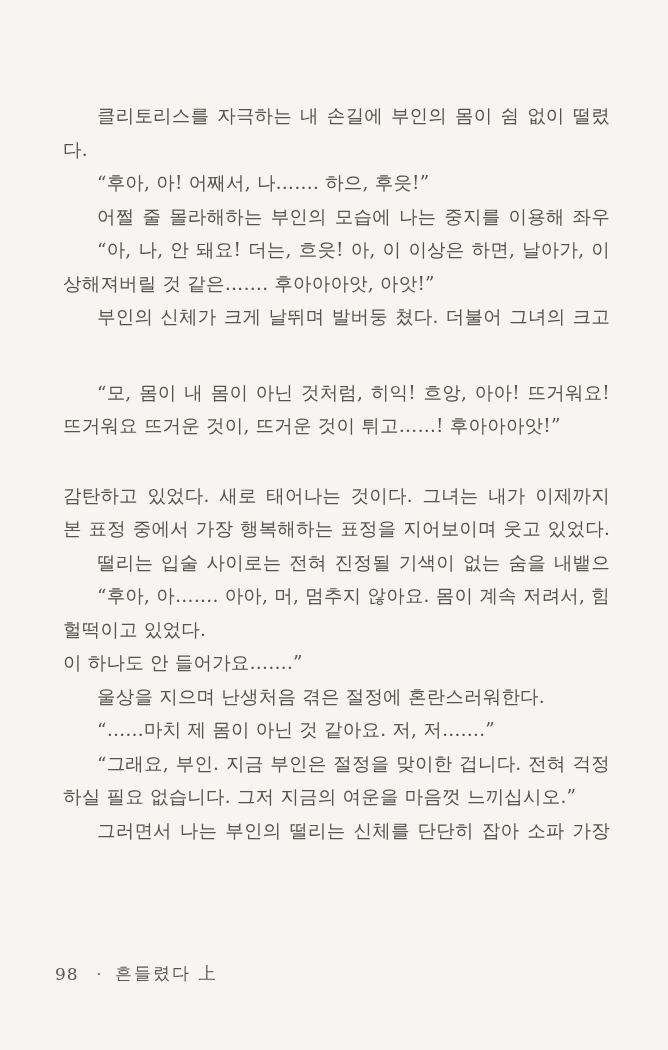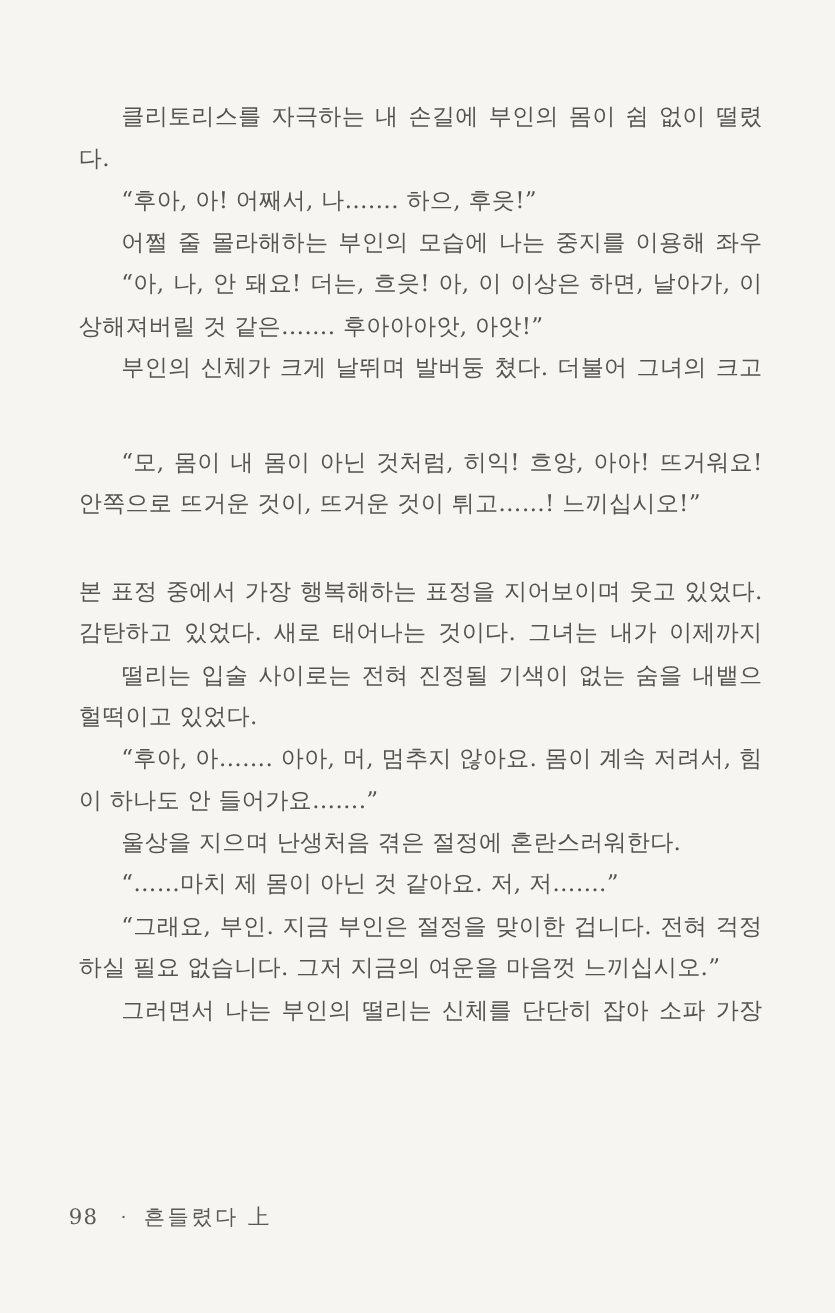--- a/index.html
+++ b/index.html
@@ -11,21 +11,21 @@
     position: relative;
     width: 668px;
     height: 1050px;
     background: #f6f5f2;
     overflow: hidden;
     font-family: "DejaVu Serif", "Liberation Serif", serif;
   }
   .text-block {
     position: absolute;
     left: 63px;
-    top: 77px;
+    top: 99px;
     width: 547px;
   }
   .line {
     font-size: 18.5px;
     line-height: 33.5px;
     height: 33.5px;
     color: #57544f;
     letter-spacing: 0.2px;
     white-space: nowrap;
     text-align: left;
@@ -64,27 +64,27 @@
   <div class="text-block">
     <div class="line indent full">클리토리스를 자극하는 내 손길에 부인의 몸이 쉼 없이 떨렸</div>
     <div class="line">다.</div>
     <div class="line indent">“후아, 아! 어째서, 나……. 하으, 후읏!”</div>
     <div class="line indent full">어쩔 줄 몰라해하는 부인의 모습에 나는 중지를 이용해 좌우의</div>
     <div class="line indent full">“아, 나, 안 돼요! 더는, 흐읏! 아, 이 이상은 하면, 날아가, 이</div>
     <div class="line">상해져버릴 것 같은……. 후아아아앗, 아앗!”</div>
     <div class="line indent full">부인의 신체가 크게 날뛰며 발버둥 쳤다. 더불어 그녀의 크고</div>
     <div class="spacer-lg"></div>
     <div class="line indent full">“모, 몸이 내 몸이 아닌 것처럼, 히익! 흐앙, 아아! 뜨거워요!</div>
-    <div class="line">안쪽으로 뜨거운 것이, 뜨거운 것이 튀고……! 느끼십시오!”</div>
+    <div class="line">뜨거워요 뜨거운 것이, 뜨거운 것이 튀고……! 후아아아앗!”</div>
     <div class="spacer-md"></div>
+    <div class="line full">감탄하고 있었다. 새로 태어나는 것이다. 그녀는 내가 이제까지</div>
     <div class="line full">본 표정 중에서 가장 행복해하는 표정을 지어보이며 웃고 있었다.</div>
-    <div class="line full">감탄하고 있었다. 새로 태어나는 것이다. 그녀는 내가 이제까지</div>
     <div class="line indent full">떨리는 입술 사이로는 전혀 진정될 기색이 없는 숨을 내뱉으며</div>
+    <div class="line indent full">“후아, 아……. 아아, 머, 멈추지 않아요. 몸이 계속 저려서, 힘</div>
     <div class="line">헐떡이고 있었다.</div>
-    <div class="line indent full">“후아, 아……. 아아, 머, 멈추지 않아요. 몸이 계속 저려서, 힘</div>
     <div class="line">이 하나도 안 들어가요…….”</div>
     <div class="line indent">울상을 지으며 난생처음 겪은 절정에 혼란스러워한다.</div>
     <div class="line indent">“……마치 제 몸이 아닌 것 같아요. 저, 저…….”</div>
     <div class="line indent full">“그래요, 부인. 지금 부인은 절정을 맞이한 겁니다. 전혀 걱정</div>
     <div class="line">하실 필요 없습니다. 그저 지금의 여운을 마음껏 느끼십시오.”</div>
     <div class="line indent full">그러면서 나는 부인의 떨리는 신체를 단단히 잡아 소파 가장자</div>
   </div>
 
   <div class="footer">
     <span class="pgnum">98</span>

